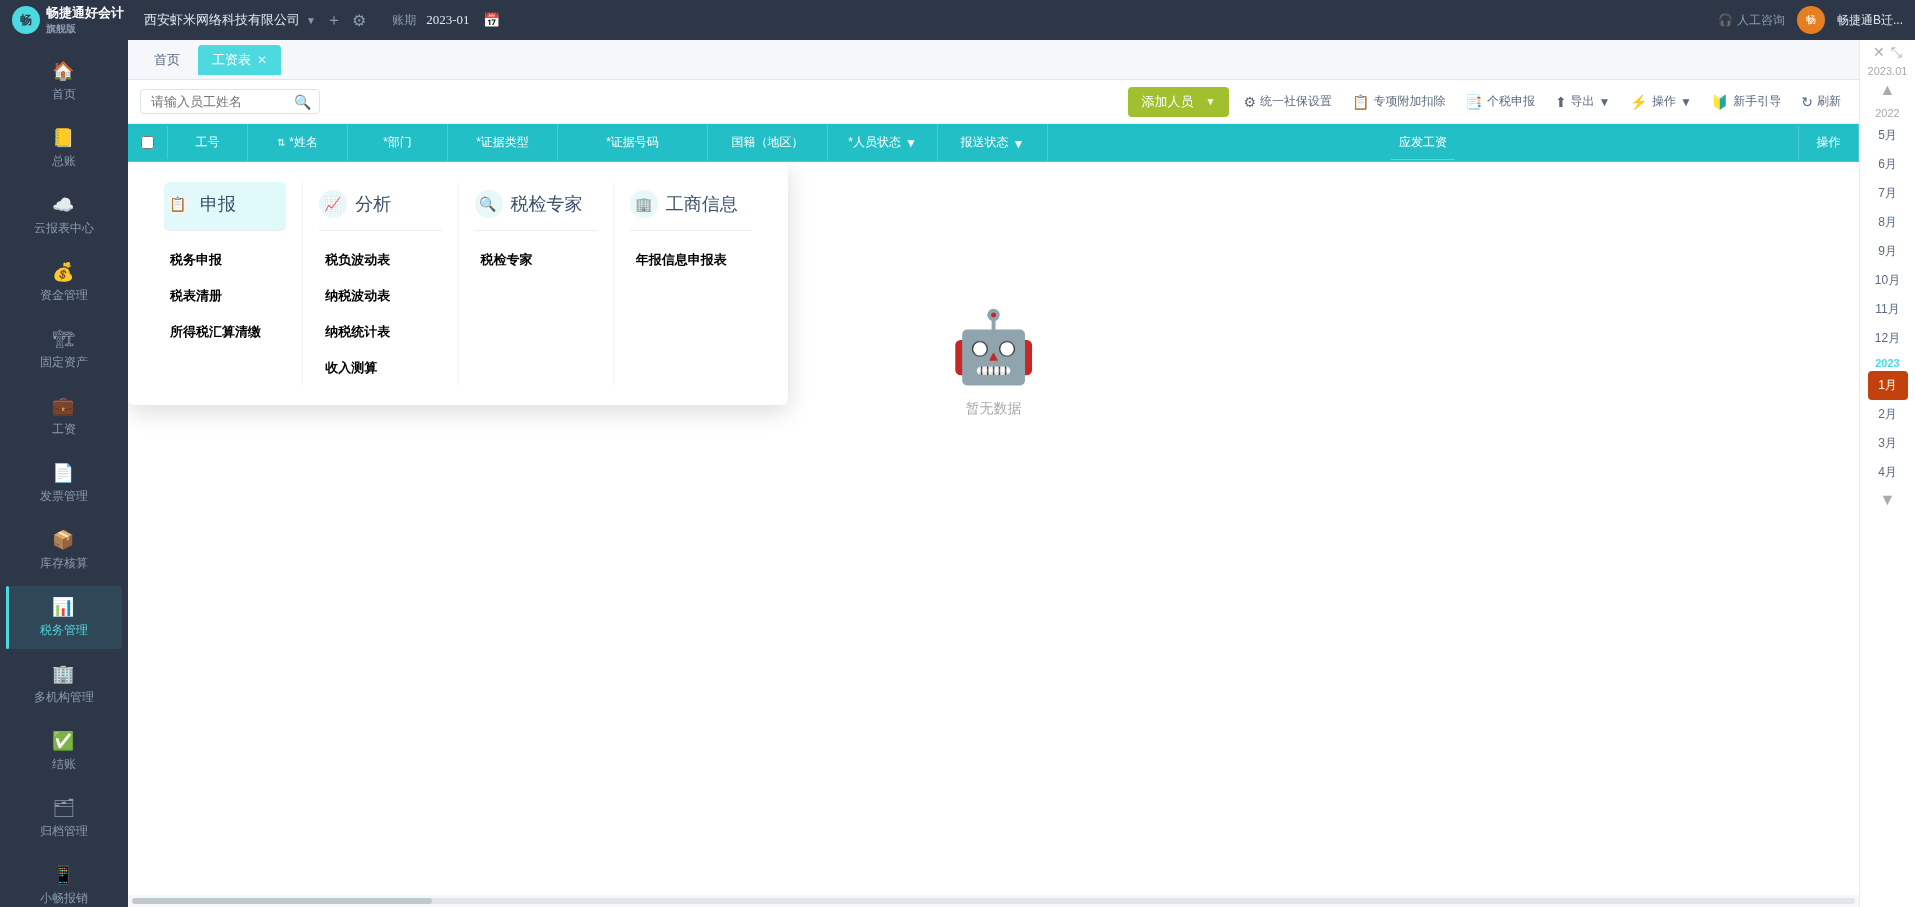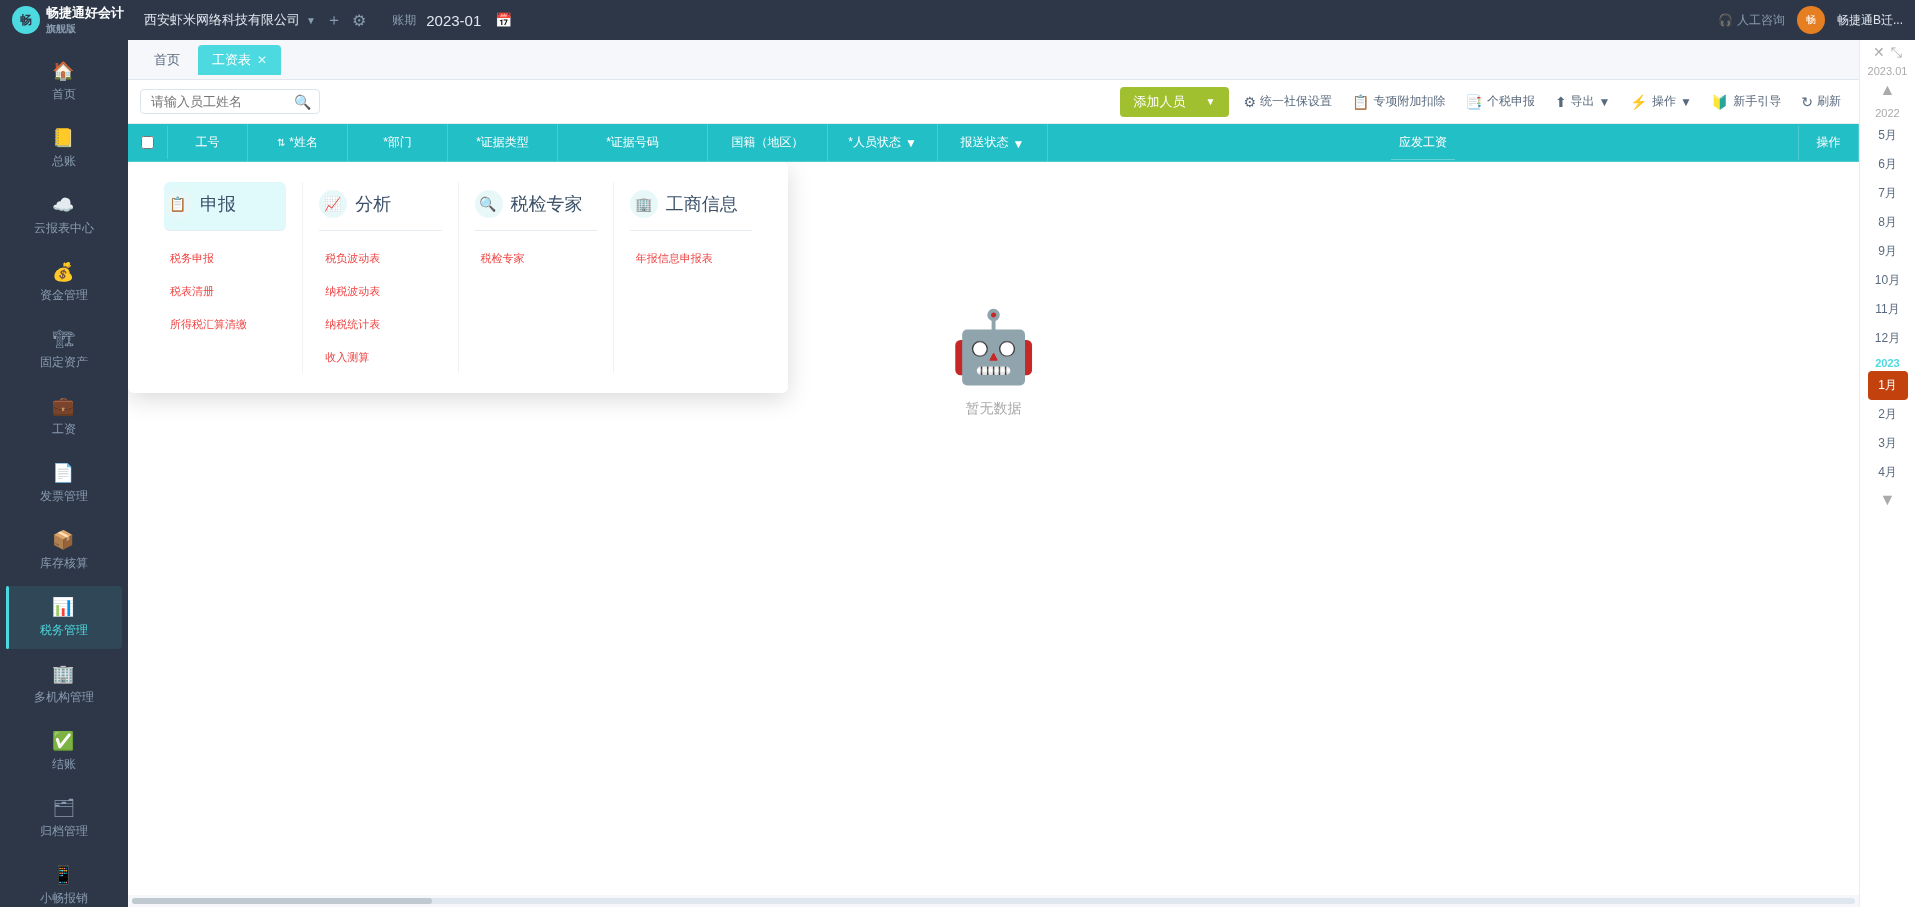--- a/index.html
+++ b/index.html
@@ -9,21 +9,21 @@
     .top-bar { height: 40px; background: #2d3748; display: flex; align-items: center; padding: 0 12px; gap: 10px; flex-shrink: 0; }
     .logo-area { display: flex; align-items: center; gap: 6px; color: #4dd9e0; font-size: 14px; font-weight: bold; }
     .logo-icon { width: 28px; height: 28px; background: #4dd9e0; border-radius: 50%; display: flex; align-items: center; justify-content: center; color: #2d3748; font-size: 12px; }
     .logo-text { color: #fff; font-size: 13px; }
     .logo-sub { color: #8a9bb0; font-size: 10px; }
     .company-selector { display: flex; align-items: center; gap: 6px; color: #e0e6ed; margin-left: 10px; cursor: pointer; }
     .company-name { font-size: 13px; }
     .dropdown-arrow { color: #8a9bb0; font-size: 10px; }
     .top-bar-icon { color: #8a9bb0; cursor: pointer; font-size: 16px; }
     .period-label { color: #8a9bb0; font-size: 12px; margin-left: 16px; }
-    .period-value { color: #e0e6ed; font-size: 15px; }
+    .period-value { color: #e0e6ed; font-size: 13px; font-family: Liberation Serif, serif; }
     .period-cal { color: #4dd9e0; font-size: 14px; margin-left: 4px; cursor: pointer; }
     .top-bar-right { margin-left: auto; display: flex; align-items: center; gap: 12px; }
     .service-btn { color: #8a9bb0; font-size: 12px; cursor: pointer; display: flex; align-items: center; gap: 4px; }
     .user-avatar { width: 28px; height: 28px; border-radius: 50%; background: #e67e22; display: flex; align-items: center; justify-content: center; color: #fff; font-size: 10px; }
     .user-name { color: #e0e6ed; font-size: 12px; }
 
     
     .main-layout { display: flex; flex: 1; overflow: hidden; }
 
     
@@ -43,21 +43,21 @@
     .tab.home { color: #5a6a7e; background: transparent; }
     .tab.active { background: #4dd9e0; color: #fff; }
     .tab-close { font-size: 12px; cursor: pointer; color: rgba(255,255,255,0.8); }
 
     
     .toolbar { height: 44px; background: #fff; border-bottom: 1px solid #e8edf2; display: flex; align-items: center; padding: 0 12px; gap: 8px; flex-shrink: 0; }
     .search-input { border: 1px solid #dde3ea; border-radius: 4px; padding: 4px 30px 4px 10px; font-size: 13px; color: #8b5cf6; width: 180px; background: #fff; position: relative; }
     .search-wrap { position: relative; display: flex; align-items: center; }
     .search-icon { position: absolute; right: 8px; color: #aaa; font-size: 14px; }
     .toolbar-spacer { flex: 1; }
-    .add-person-btn { background: #a0c030; color: #fff; border: none; border-radius: 4px; padding: 6px 14px; font-size: 13px; cursor: pointer; display: flex; align-items: center; gap: 20px; }
+    .add-person-btn { background: #a0c030; color: #fff; border: none; border-radius: 4px; padding: 6px 14px; font-size: 13px; cursor: pointer; display: flex; align-items: center; gap: 12px; }
     .add-person-btn .arrow { font-size: 10px; }
     .toolbar-action { color: #5a6a7e; font-size: 12px; cursor: pointer; display: flex; align-items: center; gap: 4px; padding: 0 6px; white-space: nowrap; }
     .toolbar-action .icon { font-size: 14px; }
     .th { color: #fff; font-size: 12px; padding: 10px 8px; display: flex; align-items: center; justify-content: center; border-right: 1px solid rgba(255,255,255,0.2); text-align: center; }
     .th-checkbox { width: 40px; flex-shrink: 0; }
     .th-id { width: 80px; flex-shrink: 0; }
     .th-name { width: 100px; flex-shrink: 0; }
     .th-dept { width: 100px; flex-shrink: 0; }
     .th-cert-type { width: 110px; flex-shrink: 0; }
     .th-cert-no { width: 150px; flex-shrink: 0; }
@@ -75,21 +75,21 @@
     .empty-state { display: flex; flex-direction: column; align-items: center; justify-content: center; height: 400px; color: #aaa; }
     .empty-text { font-size: 14px; color: #aaa; }
     .dropdown-menu { position: absolute; top: 44px; left: 130px; width: 660px; background: #fff; border-radius: 6px; box-shadow: 0 6px 24px rgba(0,0,0,0.15); z-index: 200; padding: 20px; pointer-events: all; }
     .dropdown-sections { display: flex; gap: 0; }
     .dropdown-section { flex: 1; padding: 0 16px; border-right: 1px solid #f0f2f5; }
     .dropdown-section:last-child { border-right: none; }
     .section-header { display: flex; align-items: center; gap: 8px; padding: 8px 0 12px; border-bottom: 1px solid #e8edf2; margin-bottom: 12px; }
     .section-header-icon { width: 28px; height: 28px; border-radius: 50%; background: #e8f8f9; display: flex; align-items: center; justify-content: center; color: #4dd9e0; font-size: 14px; }
     .section-title { font-size: 18px; color: #3a5068; font-weight: 400; }
     .section-items { display: flex; flex-direction: column; gap: 2px; }
-    .section-item { padding: 8px 6px; color: #ef4444; font-size: 11px; cursor: pointer; border-radius: 4px; }
+    .section-item { padding: 8px 6px; color: #000000; font-size: 13px; cursor: pointer; border-radius: 4px; font-weight: bold; }
     .section-header-active { background: #e0f9fb; border-radius: 6px; }
 
     
     .right-panel { width: 56px; background: #fff; border-left: 1px solid #e8edf2; flex-shrink: 0; display: flex; flex-direction: column; align-items: center; padding-top: 4px; overflow-y: auto; }
     .rp-year { font-size: 11px; color: #aaa; margin: 4px 0 2px; }
     .rp-month { width: 40px; text-align: center; padding: 6px 0; font-size: 12px; color: #5a6a7e; cursor: pointer; border-radius: 4px; }
     .rp-month.active { background: #c2410c; color: #fff; border-radius: 4px; }
     .rp-nav { color: #aaa; font-size: 16px; cursor: pointer; padding: 4px; }
     .rp-current-year { color: #4dd9e0; font-size: 11px; font-weight: bold; }
 

